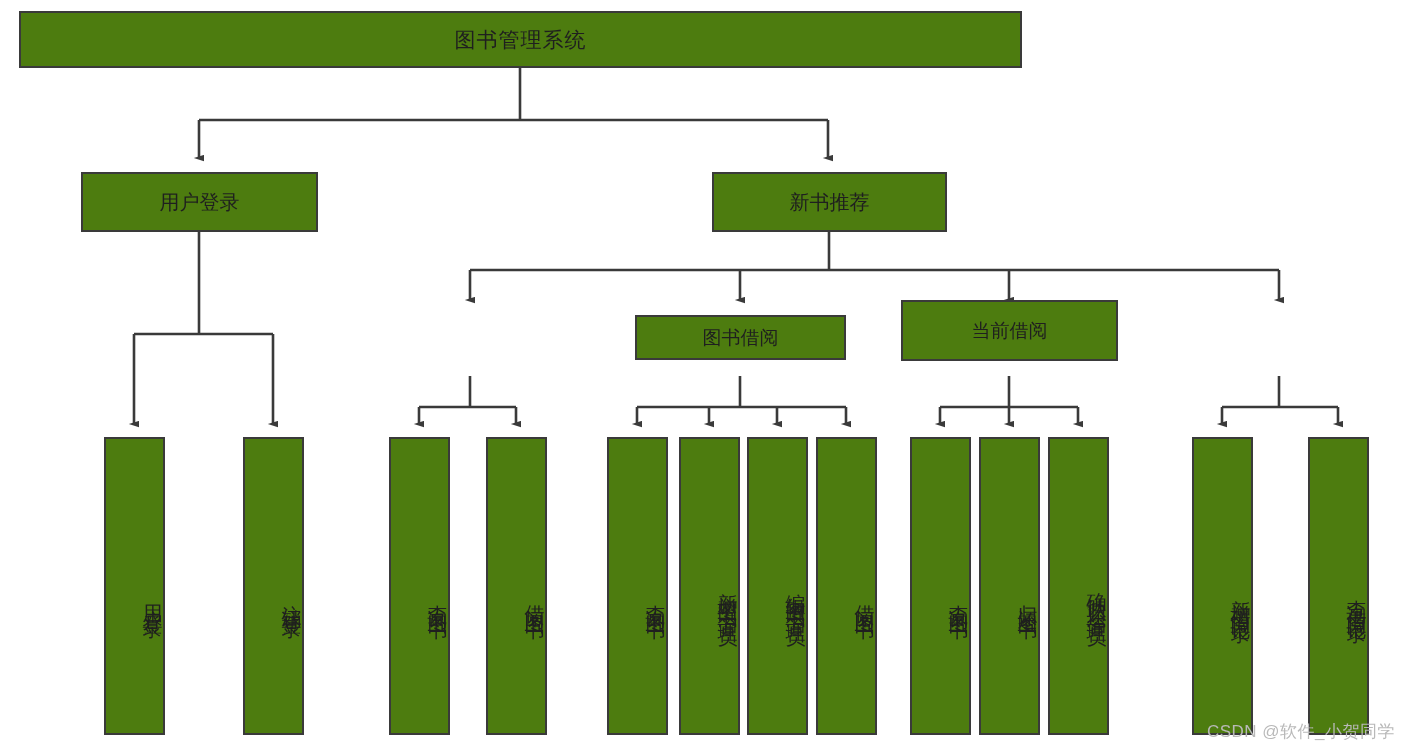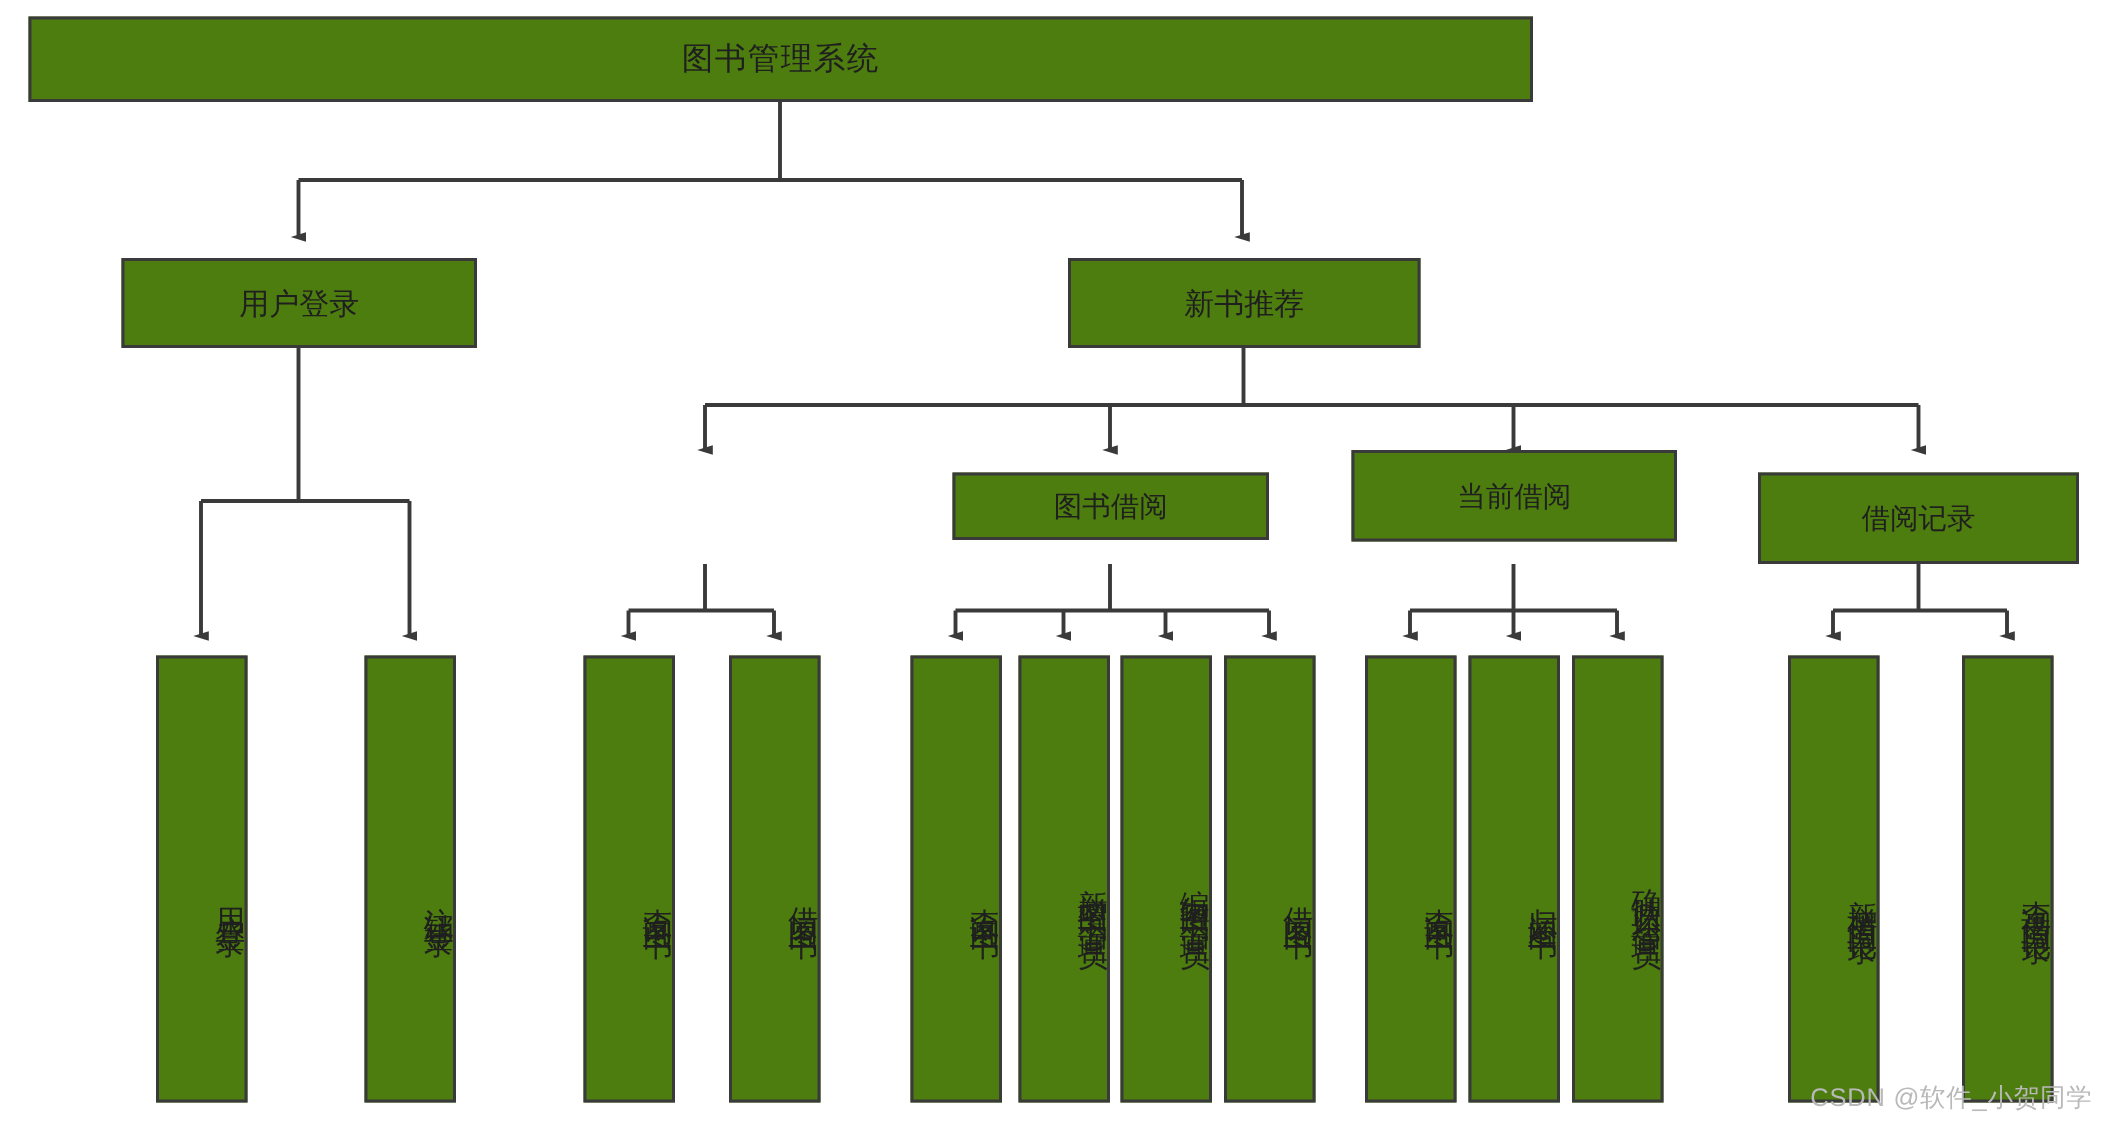--- a/index.html
+++ b/index.html
@@ -139,23 +139,20 @@
 
 
   <div class="node lvl3" style="left:635px; top:315px; width:211px; height:45px;">
     <span class="txt">图书借阅</span>
   </div>
 
   <div class="node lvl3" style="left:901px; top:300px; width:217px; height:61px;">
     <span class="txt">当前借阅</span>
   </div>
 
-  <div class="node lvl3" style="left:1172px; top:315px; width:214px; height:61px;">
-    <span class="txt">借阅记录</span>
-  </div>
 
   <div class="node leaf" style="left:104px; top:437px; width:61px; height:298px;">
     <span class="txt">用户登录</span>
   </div>
 
   <div class="node leaf" style="left:243px; top:437px; width:61px; height:298px;">
     <span class="txt">注销登录</span>
   </div>
 
   <div class="node leaf" style="left:389px; top:437px; width:61px; height:298px;">

